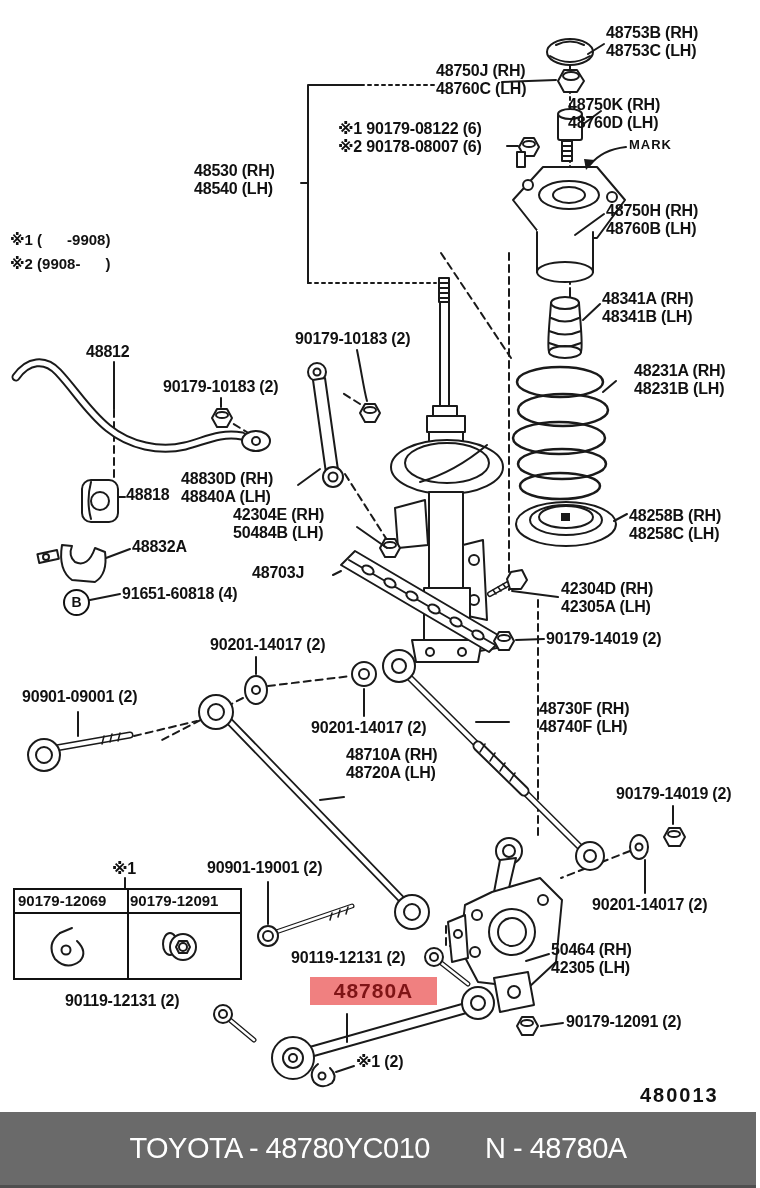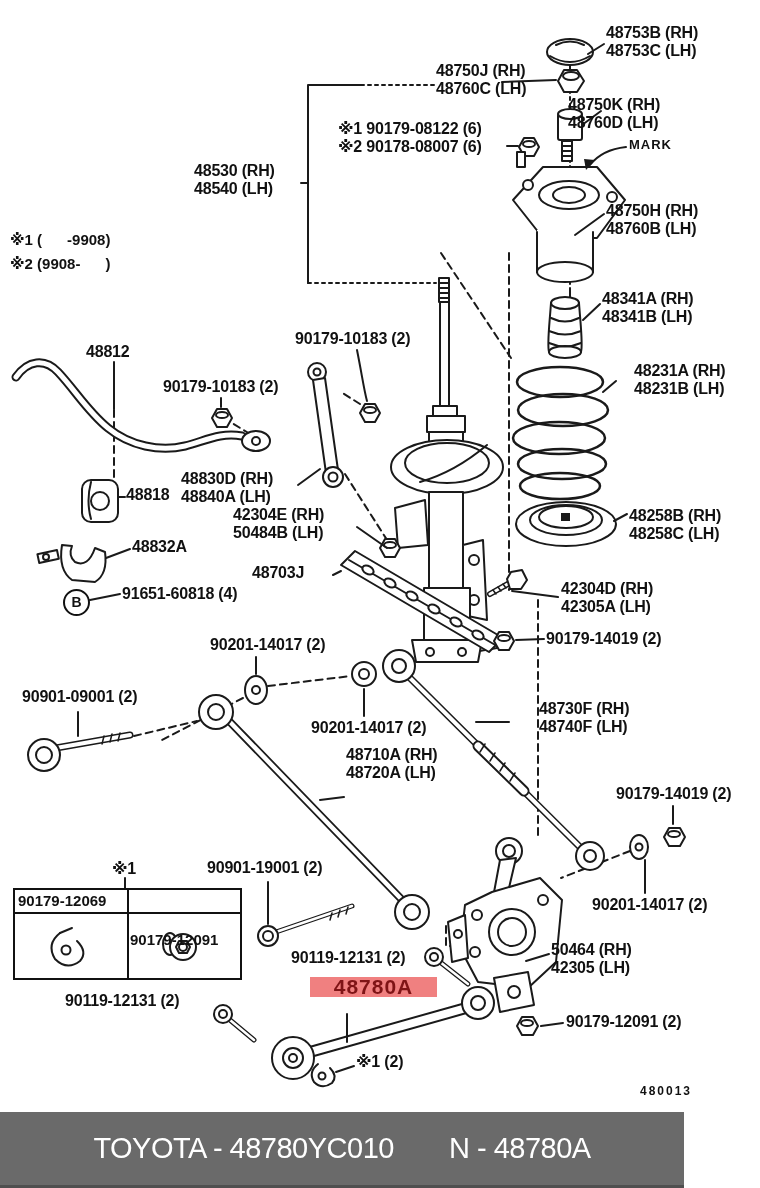--- a/index.html
+++ b/index.html
@@ -11,28 +11,28 @@
   .lbl.big{font-size:16px;}
   .lbl.mark{font-size:13px;letter-spacing:1px;}
   .footnotes{position:absolute;left:10px;top:228px;font-weight:700;font-size:15px;
        line-height:24px;white-space:pre;}
   .refbox{position:absolute;left:13px;top:888px;width:229px;height:92px;
        border:2px solid #111;box-sizing:border-box;}
   .refbox .divider{position:absolute;left:112px;top:0;width:2px;height:100%;background:#111;}
   .refbox .hdrline{position:absolute;left:0;top:22px;width:100%;height:2px;background:#111;}
   .refbox .hdr{position:absolute;top:2px;font-weight:700;font-size:15px;white-space:nowrap;}
   .refbox .hdr.left{left:3px;}
-  .refbox .hdr.right{left:115px;margin-top:39px;}
+  .refbox .hdr.right{left:115px;}
   .circleB{position:absolute;left:63px;top:589px;width:23px;height:23px;border:2px solid #111;
        border-radius:50%;text-align:center;font-weight:700;font-size:14px;line-height:23px;}
-  .hl{position:absolute;left:310px;top:977px;width:127px;height:20px;background:#F08080;
+  .hl{position:absolute;left:310px;top:977px;width:127px;height:28px;background:#F08080;
        display:flex;align-items:center;justify-content:center;
        font-weight:700;font-size:21px;color:#7F1416;letter-spacing:1px;}
-  .diagcode{position:absolute;left:640px;top:1084px;font-weight:700;font-size:12px;letter-spacing:2px;}
-  .footer{position:absolute;left:0;top:1112px;width:684px;height:76px;background:#6A6A6A;
+  .diagcode{position:absolute;left:640px;top:1084px;font-weight:700;font-size:20px;letter-spacing:2px;}
+  .footer{position:absolute;left:0;top:1112px;width:756px;height:76px;background:#6A6A6A;
        border-bottom:3px solid #4f4f4f;box-sizing:border-box;
        display:flex;align-items:center;justify-content:center;gap:55px;
        color:#fff;font-size:29px;letter-spacing:-0.5px;}
 </style>
 </head>
 <body>
 
 <div class="page">
 
   <svg width="760" height="1112" viewBox="0 0 760 1112">

